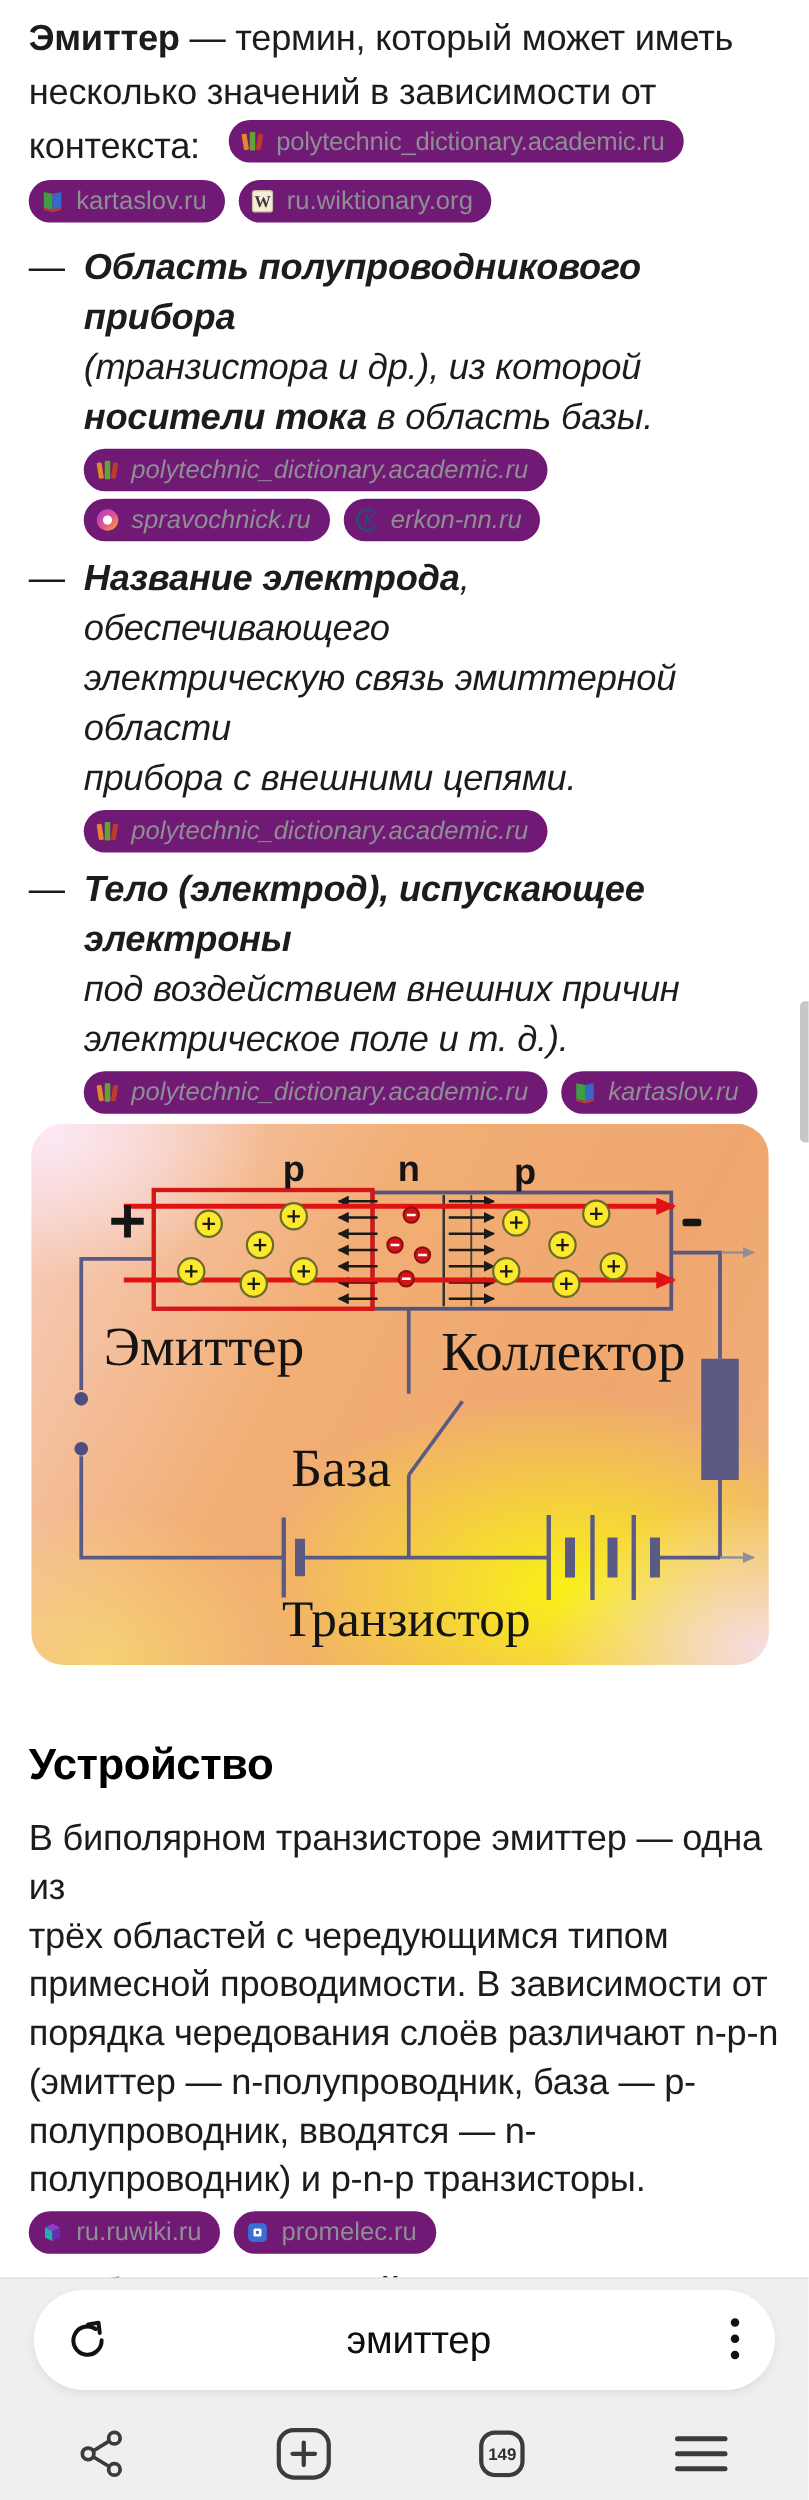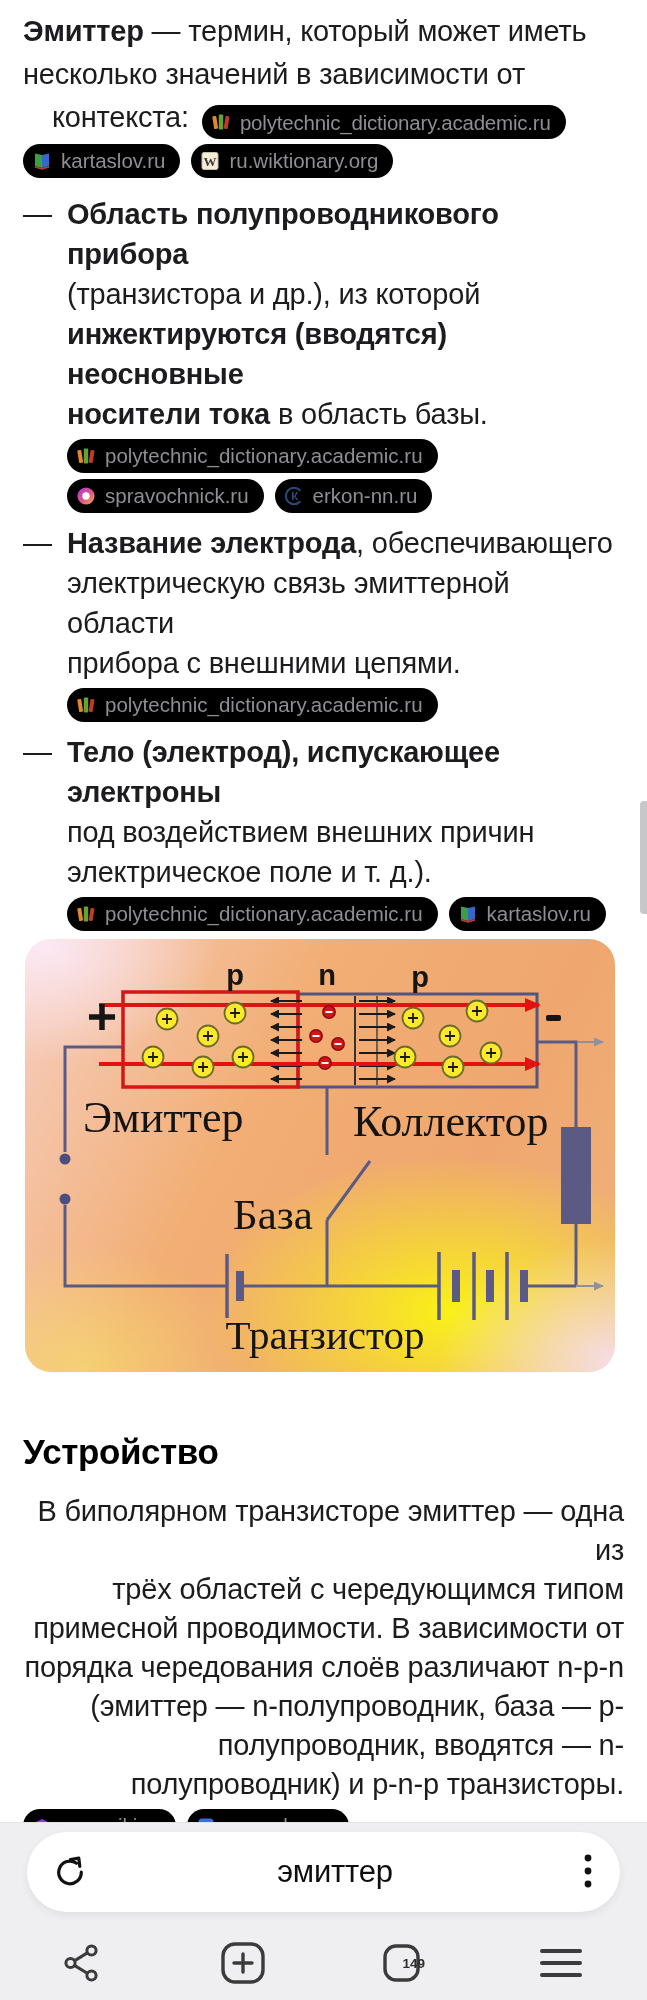--- a/index.html
+++ b/index.html
@@ -3,63 +3,63 @@
 <meta charset="utf-8">
 <style>
   html,body{margin:0;padding:0;}
   body{
     width:647px;height:2000px;position:relative;overflow:hidden;background:#fff;
     font-family:"Liberation Sans","DejaVu Sans",sans-serif;color:#1c1c1e;
   }
   .content{padding:10px 23px 0 23px;}
   .tl{font-size:29px;line-height:43px;letter-spacing:-0.2px;}
   .b{font-weight:700;}
-  .row3{display:flex;align-items:flex-end;gap:13px;margin-left:29px;}
+  .row3{display:flex;align-items:flex-start;gap:23px;}
   .chip{
-    display:inline-flex;align-items:center;gap:9px;background:#000000;border-radius:18px;
+    display:inline-flex;align-items:center;gap:9px;background:#701a75;border-radius:18px;
     height:34px;padding:0 15px 0 9px;font-size:20.5px;color:#8e8e93;white-space:nowrap;
     flex:none;
   }
   .cicon{width:20px;height:20px;display:inline-flex;flex:none;}
   .cicon svg{width:20px;height:20px;}
   .chiprow{display:flex;flex-wrap:wrap;gap:6px 11px;margin-top:5px;}
   .li{display:flex;margin-top:10px;}
   .li.first{margin-top:16px;}
   .li .dash{width:44px;flex:none;font-size:29px;line-height:40px;}
-  .li .lc{flex:1;}
+  .li .lc{flex:1;font-style:italic;}
   .ll{font-size:29px;line-height:40px;letter-spacing:-0.2px;}
   .figure{
     margin:8px 0 0 2px;width:590px;height:433px;border-radius:26px;overflow:hidden;position:relative;
     background:
       radial-gradient(42% 38% at 3% 2%, rgba(252,233,246,.96), rgba(252,233,246,0) 70%),
       radial-gradient(45% 42% at 99% 97%, rgba(246,223,236,.92), rgba(246,223,236,0) 65%),
       radial-gradient(58% 50% at 72% 86%, rgba(250,244,18,.96), rgba(250,244,18,0) 72%),
       radial-gradient(40% 40% at 10% 99%, rgba(248,240,110,.5), rgba(248,240,110,0) 70%),
       linear-gradient(118deg,#f6cfc2 0%,#f2ae74 38%,#efa76f 70%,#f0b27c 100%);
   }
   h2{font-size:35px;font-weight:700;letter-spacing:-0.4px;margin:60px 0 0 0;color:#000000;}
   .para{margin-top:20px;}
-  .pl{font-size:29px;line-height:39px;letter-spacing:-0.2px;text-align:right;}
+  .pl{font-size:29px;line-height:39px;letter-spacing:-0.2px;}
   .subhead{margin-top:10px;font-size:29px;line-height:40px;}
   .fl{font-size:29px;line-height:38px;letter-spacing:-0.2px;}
   .scrollbar{position:absolute;right:0;top:801px;width:7px;height:113px;background:#c7c7c9;border-radius:4px 0 0 4px;}
   .bottombar{
     position:absolute;left:0;bottom:0;width:647px;height:178px;background:#efeff1;
     border-top:1px solid #e2e2e4;box-sizing:border-box;
   }
   .pill{
     margin:9px auto 0 auto;width:593px;height:80px;background:#fff;border-radius:41px;
     display:flex;align-items:center;justify-content:space-between;
     box-shadow:0 3px 8px rgba(0,0,0,0.07);padding:0 27px 0 26px;box-sizing:border-box;
   }
   .query{font-size:31px;color:#0e0e0e;letter-spacing:-0.2px;}
   .toolbar{margin-top:30px;display:flex;align-items:center;justify-content:space-between;padding:0 64px 0 62px;}
   .tabbox{position:relative;width:37px;height:38px;}
   .tabbox .tnum{
-    position:absolute;left:12px;top:0;width:37px;height:38px;display:flex;align-items:center;justify-content:center;
+    position:absolute;left:0;top:0;width:37px;height:38px;display:flex;align-items:center;justify-content:center;
     font-size:13.5px;font-weight:700;color:#2e2e2e;
   }
 </style>
 </head>
 <body>
 
 <div class="content">
 
   <div>
     <div class="tl"><span class="b">Эмиттер</span><span> — термин, который может иметь</span></div>
@@ -98,21 +98,20 @@
         <span>ru.wiktionary.org</span>
       </span>
     </div>
   </div>
 
   <div class="li first">
     <span class="dash">—</span>
     <div class="lc">
       <div class="ll b">Область полупроводникового прибора</div>
       <div class="ll">(транзистора и др.), из которой</div>
-      <div class="ll b">инжектируются (вводятся) неосновные</div>
       <div class="ll"><span class="b">носители тока</span><span> в область базы.</span></div>
       <div class="chiprow">
         <span class="chip">
           <span class="cicon">
               <svg viewBox="0 0 20 20">
                 <rect x="2.2" y="4" width="4" height="13" rx="1" fill="#e2872b" transform="rotate(-9 4.2 10.5)"></rect>
                 <rect x="7.8" y="2.6" width="4.4" height="14.8" rx="1" fill="#61a433"></rect>
                 <rect x="13.6" y="4" width="4" height="13" rx="1" fill="#bf3a2b" transform="rotate(9 15.6 10.5)"></rect>
               </svg>
             </span>

